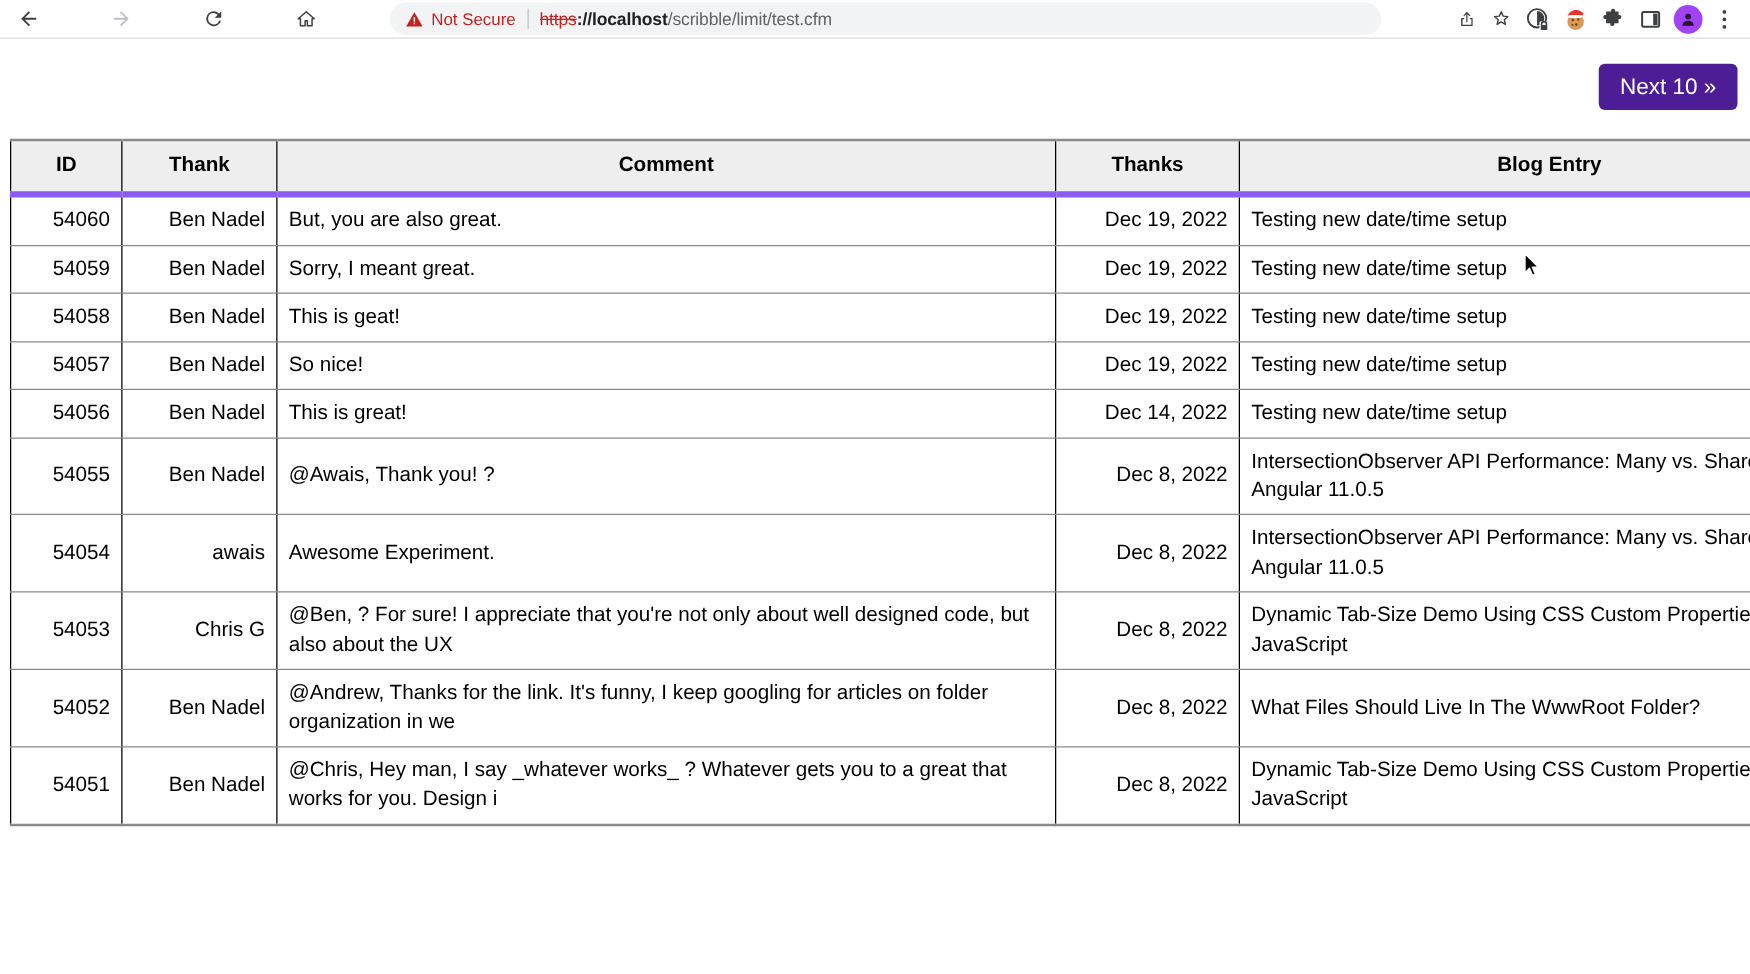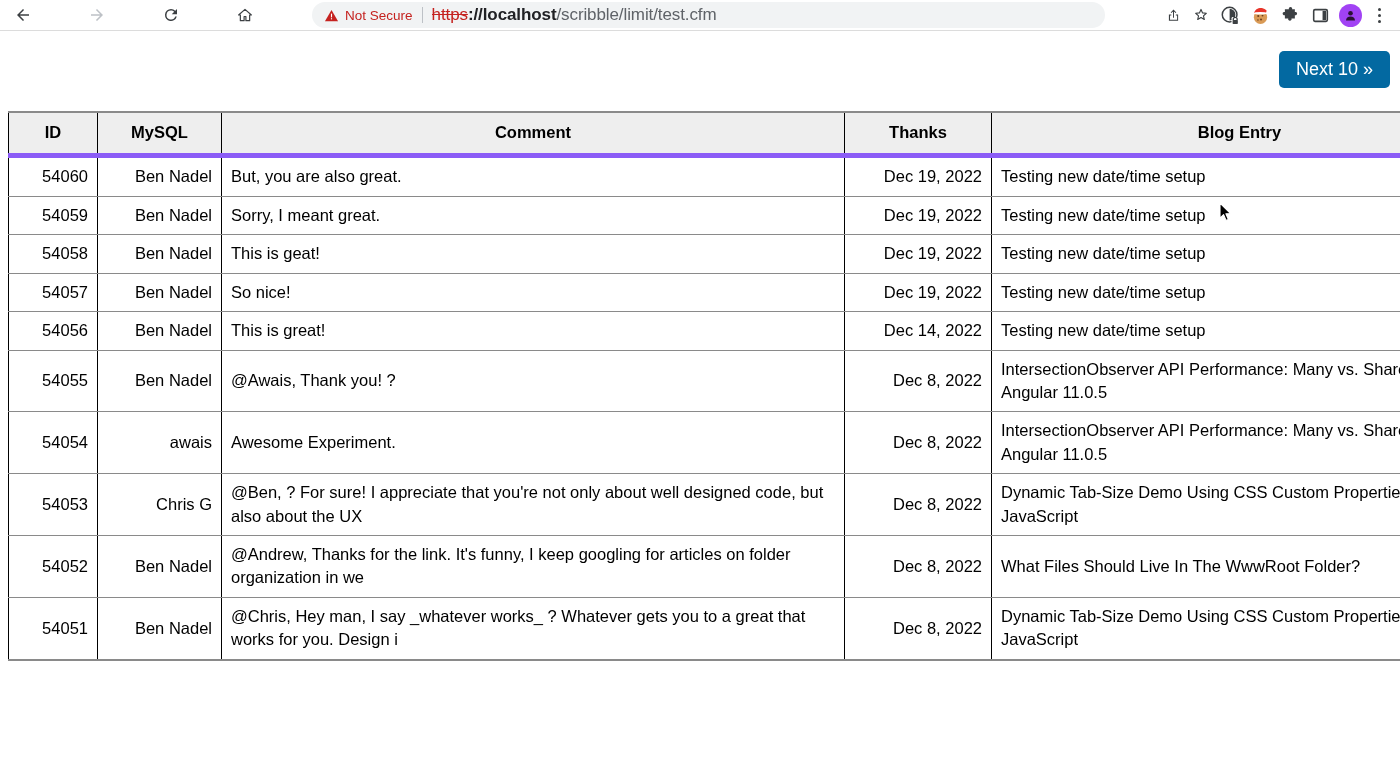--- a/index.html
+++ b/index.html
@@ -66,21 +66,21 @@
     flex: 0 0 auto;
   }
   .omni-sep {
     width: 1px;
     height: 16px;
     background: #bdc1c6;
     margin: 0 9px;
     flex: 0 0 auto;
   }
   .url {
-    font-size: 17px;
+    font-size: 14px;
     white-space: nowrap;
     overflow: hidden;
     text-overflow: ellipsis;
     letter-spacing: -0.1px;
   }
   .url .scheme {
     color: #c5221f;
     text-decoration: line-through;
     text-decoration-color: #c5221f;
   }
@@ -156,21 +156,21 @@
   }
 
   .pager-row {
     margin: 18px 10px 0 10px;
     display: flex;
     justify-content: flex-end;
     align-items: center;
     height: 40px;
   }
   .next-btn {
-    background: #0369a1;
+    background: #4c1d95;
     color: #ffffff;
     border: none;
     border-radius: 5px;
     font-family: "Liberation Sans", sans-serif;
     font-size: 18px;
     padding: 9px 17px 10px 17px;
     cursor: pointer;
     line-height: 1;
   }
 
@@ -336,21 +336,21 @@
 
   <div class="pager-row">
     <button class="next-btn">Next 10 »</button>
   </div>
 
   <div class="table-wrap">
     <table class="data">
       <thead>
         <tr>
           <th class="c-id">ID</th>
-          <th class="c-mem">MySQL</th>
+          <th class="c-mem">Thank</th>
           <th class="c-com">Comment</th>
           <th class="c-date">Thanks</th>
           <th class="c-blog">Blog Entry</th>
         </tr>
       </thead>
       <tbody>
 
         <tr>
           <td class="c-id">54060</td>
           <td class="c-mem">Ben Nadel</td>

